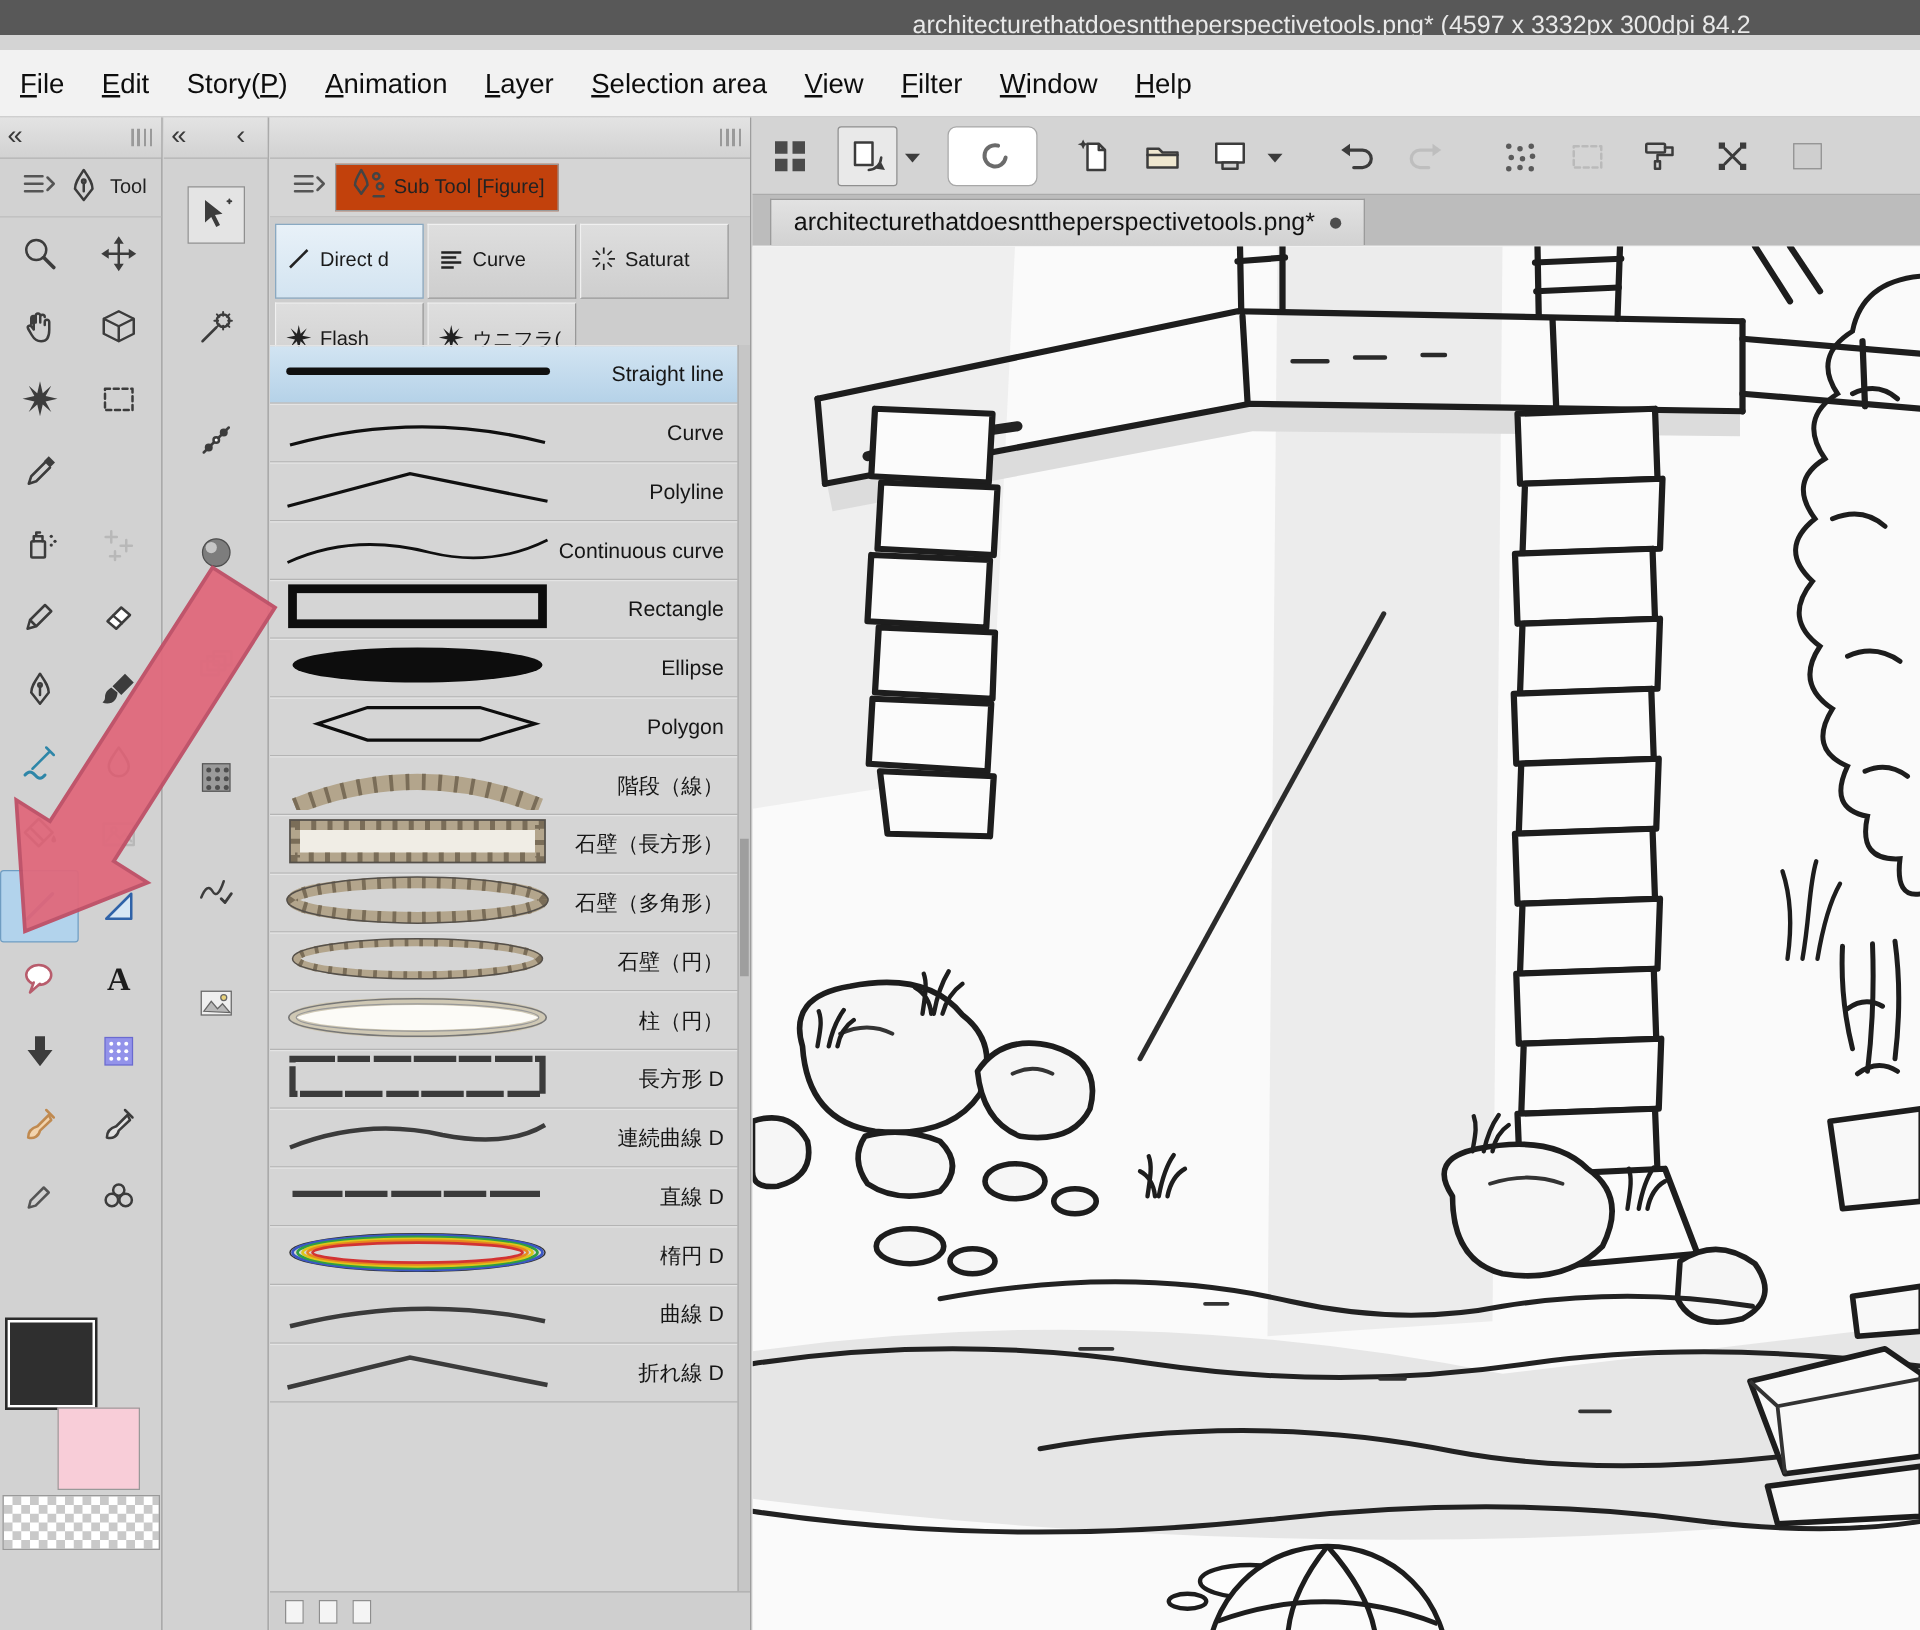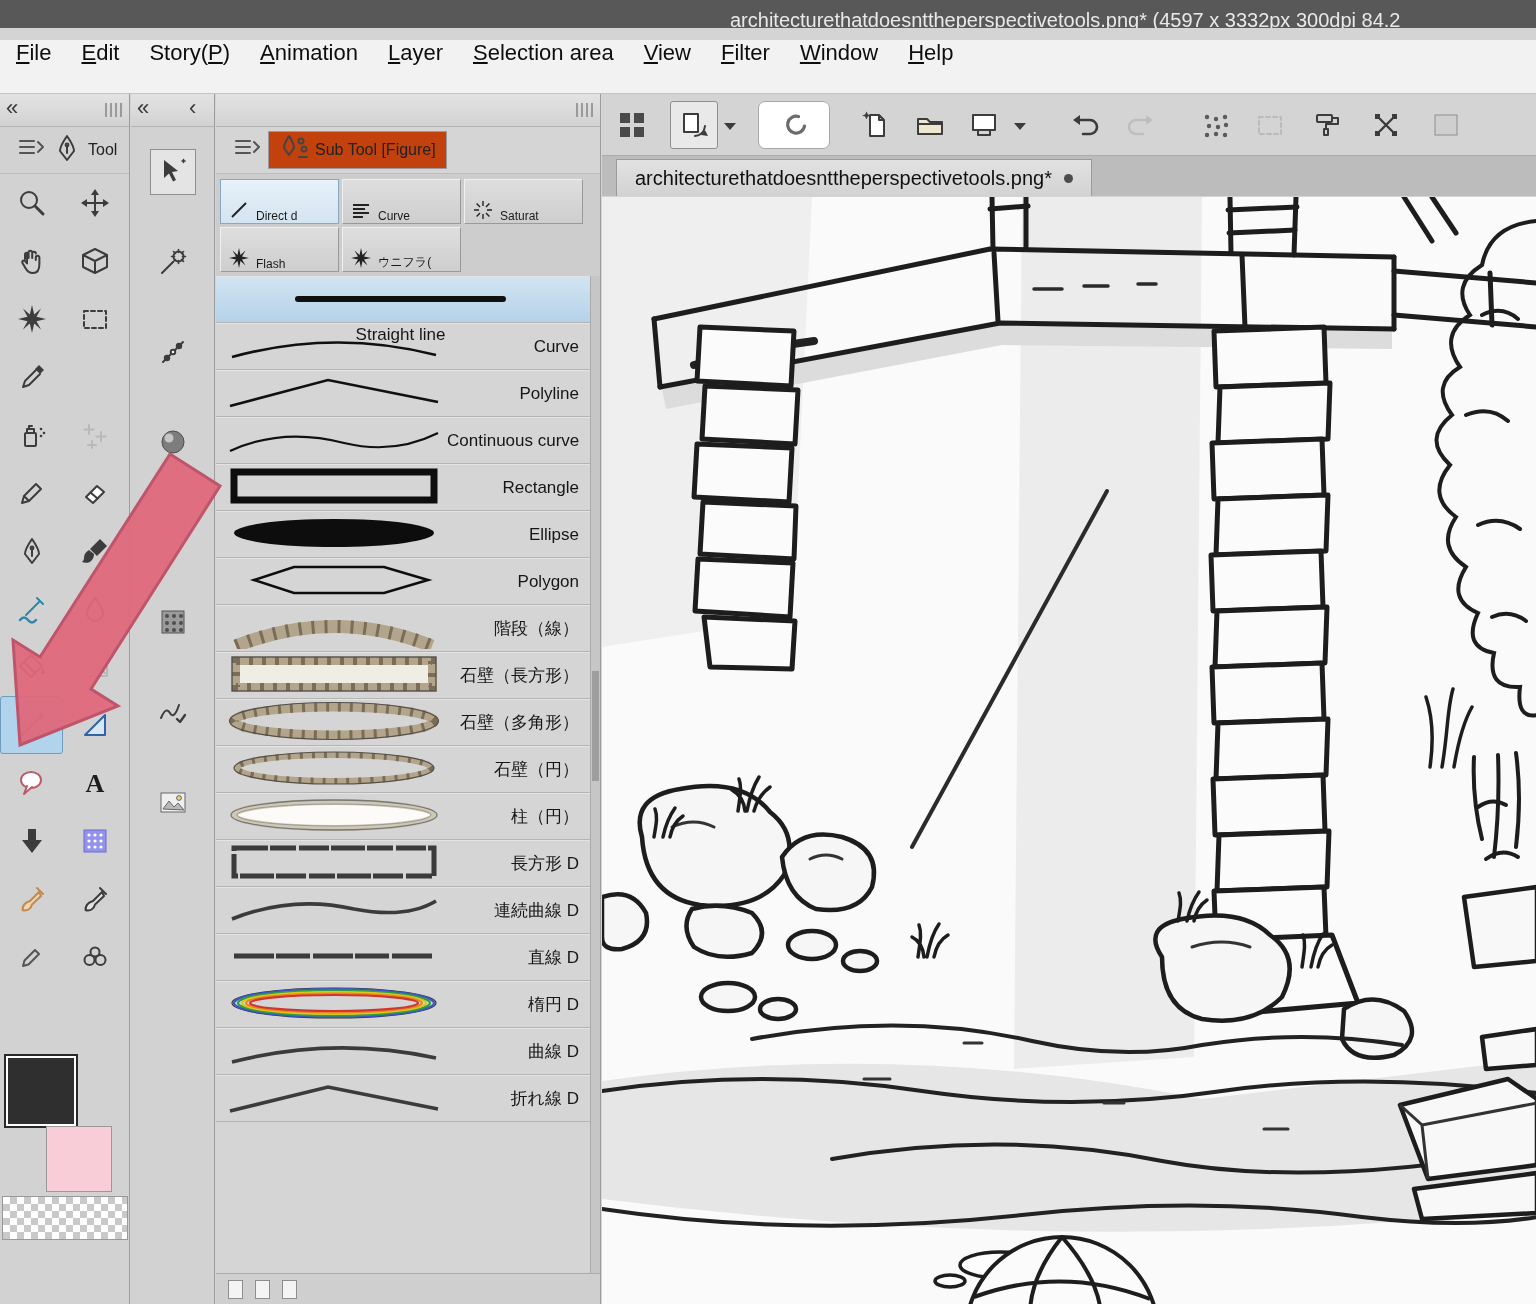--- a/index.html
+++ b/index.html
@@ -1,21 +1,21 @@
 <!DOCTYPE html>
 <html><head>
 <meta charset="utf-8">
 <style>
   html,body{margin:0;padding:0;width:1536px;height:1304px;overflow:hidden;
     font-family:"Liberation Sans",sans-serif;background:#d4d4d4;position:relative;}
   .titlebar{position:absolute;top:0;left:0;width:1536px;height:28px;background:#585858;
     color:#e9e9e9;font-size:20px;line-height:40px;white-space:nowrap;overflow:hidden;}
   .titlebar span{position:absolute;left:730px;}
   .menubar{position:absolute;top:40px;left:0;width:1536px;height:54px;background:#f2f2f2;
-    display:flex;gap:30px;padding-left:16px;font-size:22px;color:#0d0d0d;
+    display:flex;align-items:center;gap:30px;padding-left:16px;font-size:22px;color:#0d0d0d;
     border-bottom:1px solid #c3c3c3;box-sizing:border-box;}
   .menubar .mi{cursor:default;white-space:nowrap;}
   .workspace{position:absolute;top:94px;left:0;width:1536px;height:1210px;}
 
   .panel{position:absolute;top:0;bottom:0;background:#d2d2d2;box-sizing:border-box;border-right:1px solid #9d9d9d;}
   .tool-palette{left:0;width:130px;}
   .tool-col2{left:131px;width:84px;}
   .subtool{left:216px;width:385px;background:#d5d5d5;}
   .phead{height:32px;position:relative;border-bottom:1px solid #b3b3b3;background:linear-gradient(#e3e3e3,#d2d2d2);}
   .phead .chev{position:absolute;top:1px;font-size:22px;color:#3a3a3a;cursor:pointer;}
@@ -32,28 +32,28 @@
   .swatch{position:absolute;cursor:pointer;}
   .sw-main{left:6px;top:962px;width:66px;height:66px;border:2px solid #fff;outline:2px solid #2a2a2a;}
   .sw-sub{left:46px;top:1032px;width:64px;height:64px;border:1px solid #999;}
   .sw-trans{left:2px;top:1102px;width:124px;height:42px;border:1px solid #999;
     background:conic-gradient(#c9c9c9 25%,#fff 0 50%,#c9c9c9 0 75%,#fff 0) 0 0/14px 14px;}
   .c2-stack{display:flex;flex-direction:column;align-items:center;gap:44px;padding-top:22px;}
   .c2-item{width:46px;height:46px;display:flex;align-items:center;justify-content:center;cursor:pointer;}
   .c2-item.boxed{border:1px solid #8f8f8f;background:#e4e4e4;box-sizing:border-box;}
   .c2-item.faded{opacity:.45;}
   .group-tabs{display:flex;flex-wrap:wrap;gap:3px;padding:5px 4px;background:#cdcdcd;border-bottom:1px solid #b0b0b0;}
-  .gtab{width:119px;height:45px;display:flex;align-items:flex-end;gap:7px;padding:0 8px;box-sizing:border-box;
+  .gtab{width:119px;height:60px;display:flex;align-items:center;gap:7px;padding:0 8px;box-sizing:border-box;
     background:linear-gradient(#dedede,#cecece);border:1px solid #999;border-top-color:#f0f0f0;border-left-color:#f0f0f0;
-    font-size:12px;color:#1a1a1a;overflow:hidden;white-space:nowrap;cursor:pointer;}
+    font-size:16px;color:#1a1a1a;overflow:hidden;white-space:nowrap;cursor:pointer;}
   .gtab.sel{background:linear-gradient(#e8f1f8,#d3e4f1);border:1px solid #89a9c2;}
   .sub-list{position:absolute;top:182px;bottom:30px;left:0;right:9px;overflow:hidden;}
   .srow{height:47px;display:flex;align-items:center;justify-content:space-between;
     padding:0 12px 0 6px;border-bottom:1px solid #b4b4b4;border-top:1px solid #e4e4e4;cursor:pointer;box-sizing:border-box;}
-  .srow.sel{background:linear-gradient(#d2e4f2,#b5d2e8);flex-direction:column;}
+  .srow.sel{background:linear-gradient(#d2e4f2,#b5d2e8);}
   .srow .lbl{font-size:17px;color:#161616;white-space:nowrap;}
   .sub-scroll{position:absolute;top:182px;bottom:30px;right:0;width:9px;background:#c6c6c6;border-left:1px solid #aaa;}
   .sub-scroll .thumb{position:absolute;top:395px;left:1px;width:7px;height:110px;background:#9e9e9e;}
   .sub-bottom{position:absolute;bottom:0;left:0;right:0;height:30px;background:#cfcfcf;border-top:1px solid #ababab;
     display:flex;align-items:center;gap:12px;padding:0 12px;}
   .mini-page{width:13px;height:17px;background:#f4f4f4;border:1px solid #8e8e8e;}
 
   .canvas-area{position:absolute;top:0;left:602px;right:0;bottom:0;}
   .cv-toolbar{height:62px;background:#d4d4d4;border-bottom:1px solid #ababab;display:flex;align-items:center;
     padding:0 6px;box-sizing:border-box;overflow:hidden;}

